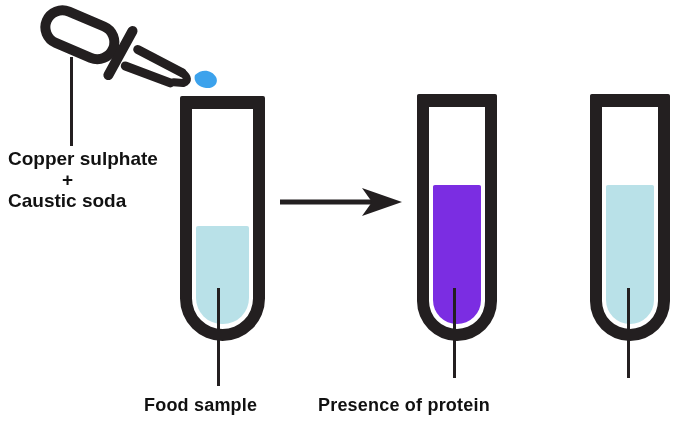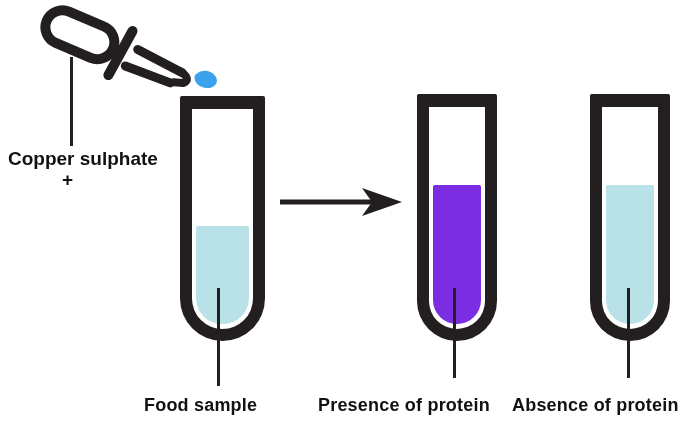--- a/index.html
+++ b/index.html
@@ -75,20 +75,21 @@
 
   <svg class="abs" style="left:192px;top:69px" width="28" height="24" viewBox="0 0 28 24">
     <path d="M3,6 C10,-1 20,1 24,8 C27,14 22,20 14,19 C6,18 1,12 3,6 Z" style="fill: rgb(60, 162, 236);"></path>
   </svg>
 
   <div class="leader" style="left:70px;top:57px;height:89px;"></div>
 
   <div class="reagent-label">
     <div>Copper sulphate</div>
     <div class="plus">+</div>
+    <div>Caustic soda</div>
   </div>
 
   <div class="tube" style="left:180px;top:96px;width:85px;height:245px;">
     <div class="liquid" style="height: 98px; background: rgb(185, 225, 232);"></div>
   </div>
   <div class="leader" style="left:217px;top:288px;height:98px;"></div>
 
   <svg class="abs" style="left:278px;top:186px" width="126" height="32" viewBox="0 0 126 32">
     <line x1="2" y1="16" x2="96" y2="16" stroke="#231f20" stroke-width="5"></line>
     <polygon points="124,16 84,2 94,16 84,30" fill="#231f20"></polygon>
@@ -99,15 +100,14 @@
   </div>
   <div class="leader" style="left:453px;top:288px;height:90px;"></div>
 
   <div class="tube" style="left:590px;top:94px;width:80px;height:247px;">
     <div class="liquid" style="height: 139px; background: rgb(185, 225, 232);"></div>
   </div>
   <div class="leader" style="left:627px;top:288px;height:90px;"></div>
 
   <div class="caption" style="left:144px;top:395px;">Food sample</div>
   <div class="caption" style="left:318px;top:395px;">Presence of protein</div>
-  <div class="caption" style="left:512px;top:395px;">Absence of protein</div>
 
 </div>
 
 </body></html>

